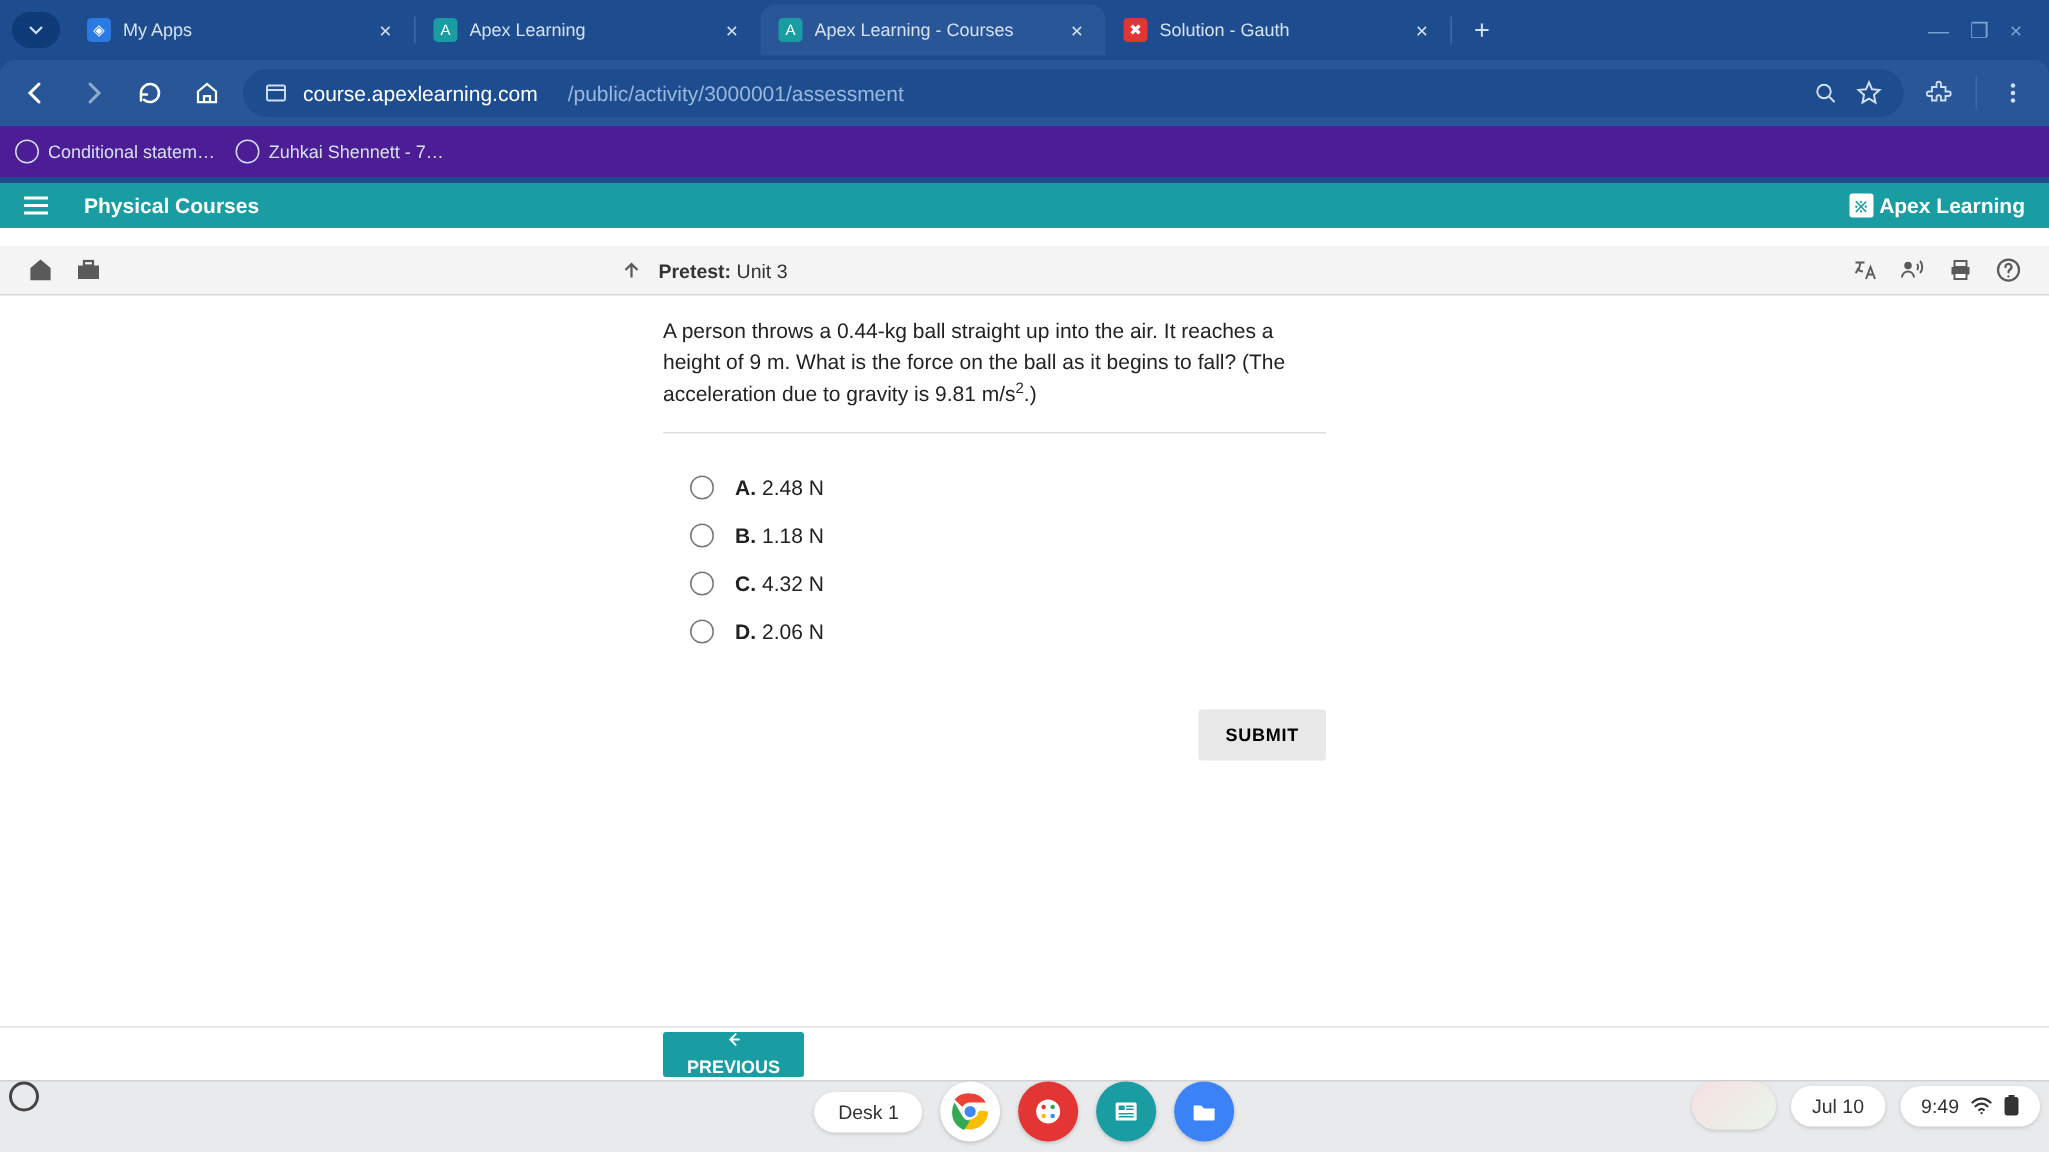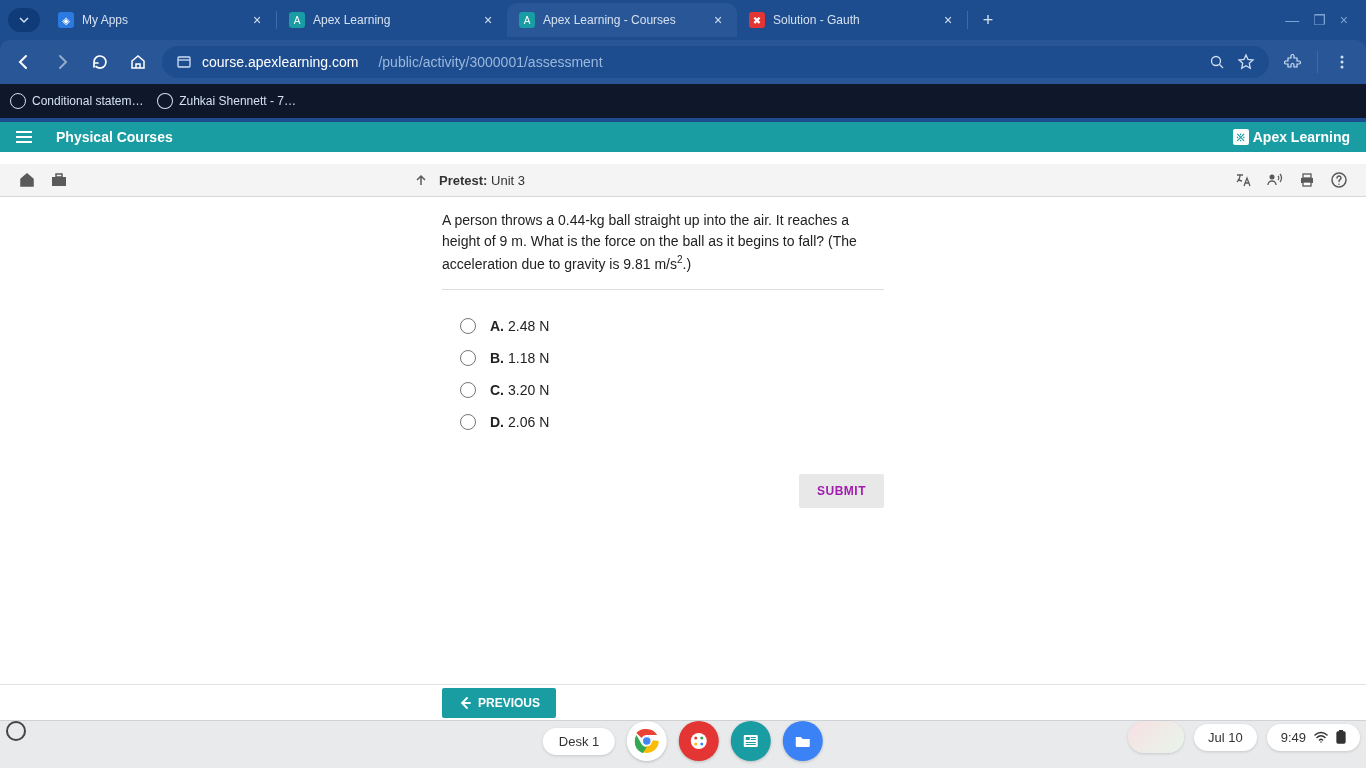--- a/index.html
+++ b/index.html
@@ -19,21 +19,21 @@
 .window-ctrls { margin-left: auto; display: flex; gap: 14px; padding-right: 10px; color: #7da3d4; font-size: 14px; }
 
 .addr-row { display: flex; align-items: center; height: 44px; padding: 0 10px; gap: 10px; background: #285697; border-radius: 10px 10px 0 0; margin: 0 0px; }
 .nav-btn { width: 28px; height: 28px; display: flex; align-items: center; justify-content: center; color: #cfe0f5; }
 .addr-bar { flex: 1; height: 32px; background: #1e4d8f; border-radius: 16px; display: flex; align-items: center; padding: 0 14px; gap: 10px; font-size: 14px; color: #cfe0f5; }
 .addr-bar .host { color: #fff; }
 .addr-bar .path { color: #9ab8dd; padding-left: 20px; }
 .addr-right { display: flex; align-items: center; gap: 12px; margin-left: auto; }
 .ext-sep { width: 1px; height: 22px; background: #3a6bab; }
 
-.bookmark-row { display: flex; align-items: center; height: 34px; padding: 0 10px; gap: 14px; font-size: 12px; background: #0f172a; }
+.bookmark-row { display: flex; align-items: center; height: 34px; padding: 0 10px; gap: 14px; font-size: 12px; background: #4c1d95; }
 .bm { display: flex; align-items: center; gap: 6px; max-width: 140px; }
 .bm .bicon { width: 16px; height: 16px; border: 1.5px solid #cfe0f5; border-radius: 50%; }
 .bm .bt { white-space: nowrap; overflow: hidden; text-overflow: ellipsis; }
 
 
 .apex-header { height: 30px; background: #1a9ca3; display: flex; align-items: center; padding: 0 16px; color: #fff; }
 .menu-icon { display: flex; flex-direction: column; gap: 3px; margin-right: 24px; }
 .menu-icon span { width: 16px; height: 2px; background: #fff; }
 .apex-title { font-size: 14px; font-weight: bold; }
 .apex-logo { margin-left: auto; font-size: 14px; font-weight: bold; display: flex; align-items: center; gap: 4px; }
@@ -49,25 +49,25 @@
 
 .content { position: absolute; left: 442px; top: 210px; width: 442px; }
 .q-header { font-size: 15px; font-weight: bold; color: #222; margin-bottom: 12px; }
 .q-text { font-size: 14px; color: #222; line-height: 1.5; margin-bottom: 14px; }
 .q-text sup { font-size: 10px; }
 .divider { height: 1px; background: #ddd; margin-bottom: 20px; }
 .option { display: flex; align-items: flex-end; gap: 14px; padding: 8px 2px 8px 18px; font-size: 14px; color: #222; }
 .radio { width: 16px; height: 16px; border: 1.5px solid #777; border-radius: 50%; }
 .opt-letter { font-weight: bold; margin-right: 4px; }
 .submit-row { display: flex; justify-content: flex-end; margin-top: 36px; }
-.submit-btn { background: #e8e8e8; color: #a21caf; border: none; padding: 10px 18px; font-size: 12px; font-weight: bold; letter-spacing: 0.5px; border-radius: 2px; }
+.submit-btn { background: #e8e8e8; color: #000000; border: none; padding: 10px 18px; font-size: 12px; font-weight: bold; letter-spacing: 0.5px; border-radius: 2px; }
 
 
 .prev-bar { position: absolute; left: 0; right: 0; top: 684px; height: 36px; border-top: 1px solid #e2e2e2; background: #fff; display: flex; align-items: center; padding-left: 442px; }
-.prev-btn { background: #1a9ca3; color: #fff; border: none; height: 30px; padding: 0 16px; font-size: 12px; font-weight: bold; border-radius: 2px; display: flex; align-items: center; gap: 6px; }
+.prev-btn { background: #1a9ca3; color: #fff; border: none; height: 30px; padding: 0 16px; font-size: 12px; font-weight: bold; border-radius: 2px; display: flex; align-items: center; gap: 6px; flex-direction: column; }
 
 
 .shelf { position: absolute; left: 0; right: 0; bottom: 0; height: 48px; background: #e9eaec; display: flex; align-items: flex-start; padding: 0 6px; border-top: 1px solid #d0d2d5; }
 .launcher { width: 20px; height: 20px; border: 2px solid #444; border-radius: 50%; }
 .shelf-center { position: absolute; left: 50%; transform: translateX(-50%); display: flex; align-items: center; gap: 12px; }
 .desk-chip { background: #fff; border-radius: 16px; padding: 6px 16px; font-size: 13px; color: #333; box-shadow: 0 1px 3px rgba(0,0,0,0.15); }
 .app-icon { width: 40px; height: 40px; border-radius: 50%; display: flex; align-items: center; justify-content: center; color: #fff; font-weight: bold; box-shadow: 0 1px 3px rgba(0,0,0,0.2); }
 .shelf-right { margin-left: auto; display: flex; align-items: center; gap: 10px; }
 .status-chip { background: #fff; border-radius: 16px; padding: 6px 14px; font-size: 13px; color: #333; box-shadow: 0 1px 3px rgba(0,0,0,0.15); display: flex; align-items: center; gap: 8px; }
 .pill-img { width: 56px; height: 32px; background: linear-gradient(135deg,#f7e0e3 0%,#e8f5eb 100%); border-radius: 16px; box-shadow: 0 1px 3px rgba(0,0,0,0.15); }
@@ -244,21 +244,21 @@
   <div class="option">
     <span class="radio"></span>
     <span><span class="opt-letter">A.</span><span>2.48 N</span></span>
   </div>
   <div class="option">
     <span class="radio"></span>
     <span><span class="opt-letter">B.</span><span>1.18 N</span></span>
   </div>
   <div class="option">
     <span class="radio"></span>
-    <span><span class="opt-letter">C.</span><span>3.20 N</span></span>
+    <span><span class="opt-letter">C.</span><span>4.32 N</span></span>
   </div>
   <div class="option">
     <span class="radio"></span>
     <span><span class="opt-letter">D.</span><span>2.06 N</span></span>
   </div>
 
   <div class="submit-row">
     <button class="submit-btn">SUBMIT</button>
   </div>
 </div>

